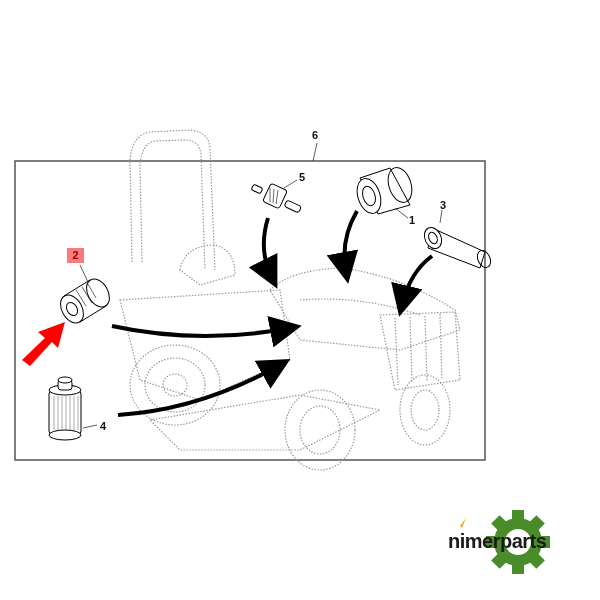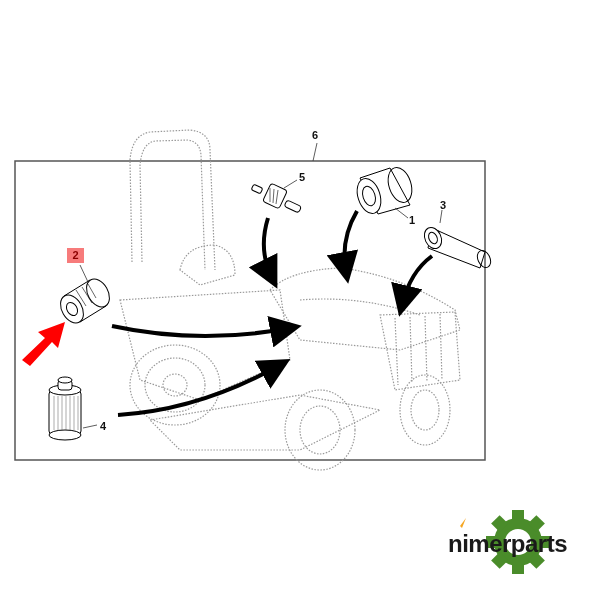--- a/index.html
+++ b/index.html
@@ -5,21 +5,21 @@
   html, body { margin:0; padding:0; background:#ffffff; }
   body { width:600px; height:600px; position:relative; overflow:hidden;
          font-family: "Liberation Sans", sans-serif; }
   #stage { position:absolute; left:0; top:0; width:600px; height:600px; }
   .callout { position:absolute; font-family:"Liberation Sans", sans-serif;
              font-weight:bold; font-size:11px; color:#111; line-height:1; }
   .callout.highlight { background:#f77b7b; color:#8b0000; width:17px; height:15px;
                        display:flex; align-items:center; justify-content:center; }
   .logo { position:absolute; left:440px; top:506px; width:150px; height:70px; }
   .logo-text { position:absolute; left:8px; top:24px; font-family:"Liberation Sans", sans-serif;
-               font-weight:bold; font-size:24px; color:#1a1a1a; letter-spacing:-0.5px; z-index:2; }
+               font-weight:bold; font-size:20px; color:#1a1a1a; letter-spacing:-0.5px; z-index:2; }
 </style>
 </head>
 <body>
 
 <div id="stage">
 <svg width="600" height="600" viewBox="0 0 600 600">
   <defs>
     <marker id="ah" markerWidth="8" markerHeight="8" refX="5" refY="4" orient="auto">
       <path d="M0,0 L8,4 L0,8 z" fill="#000"></path>
     </marker>

